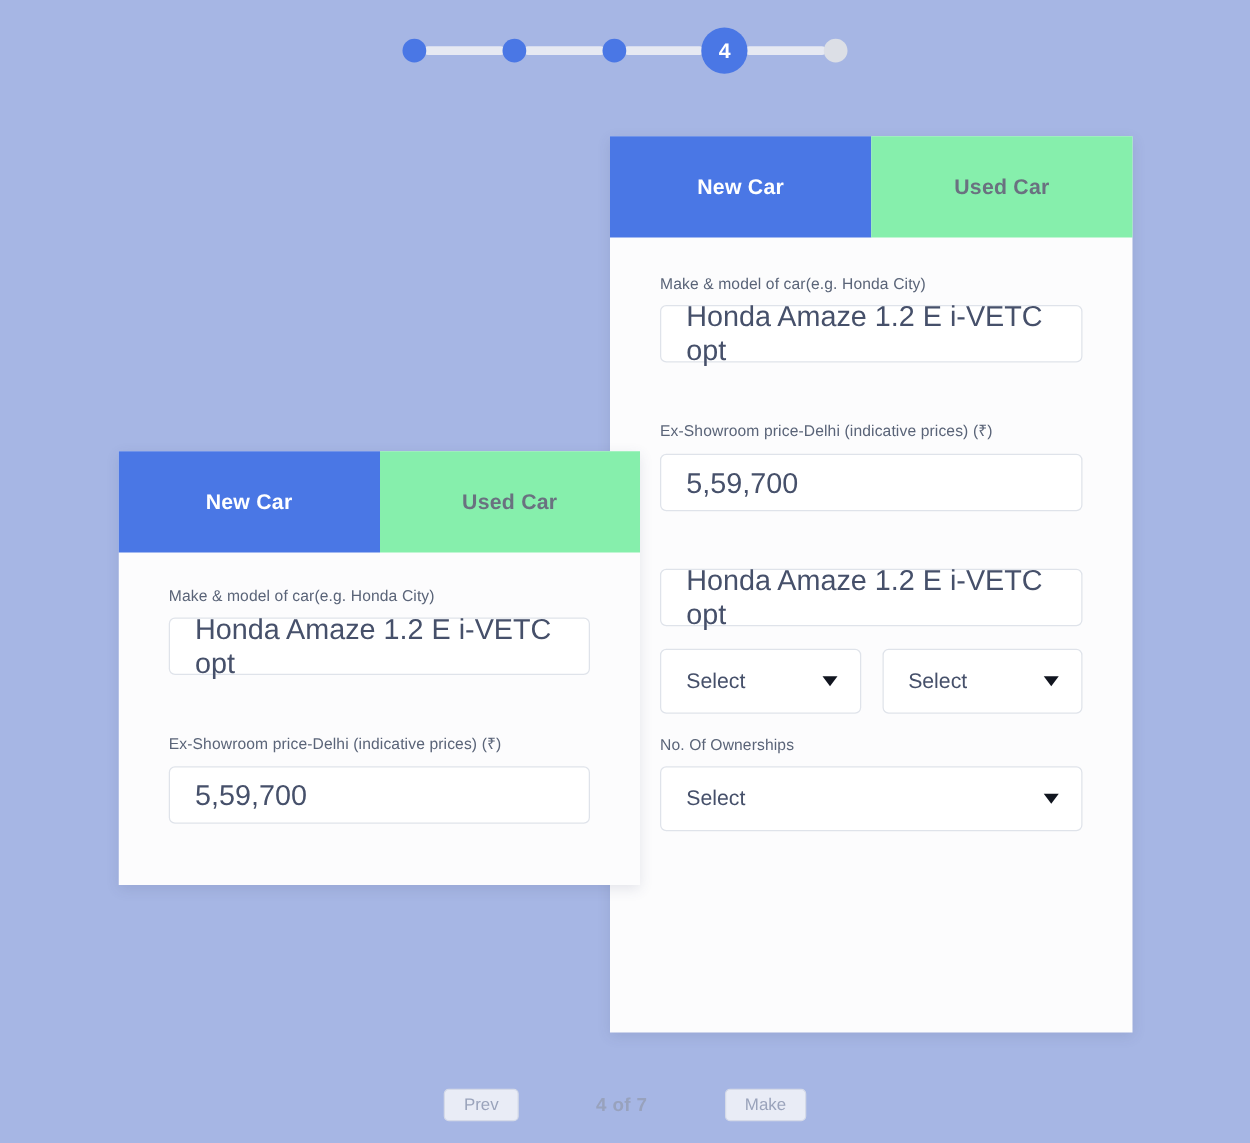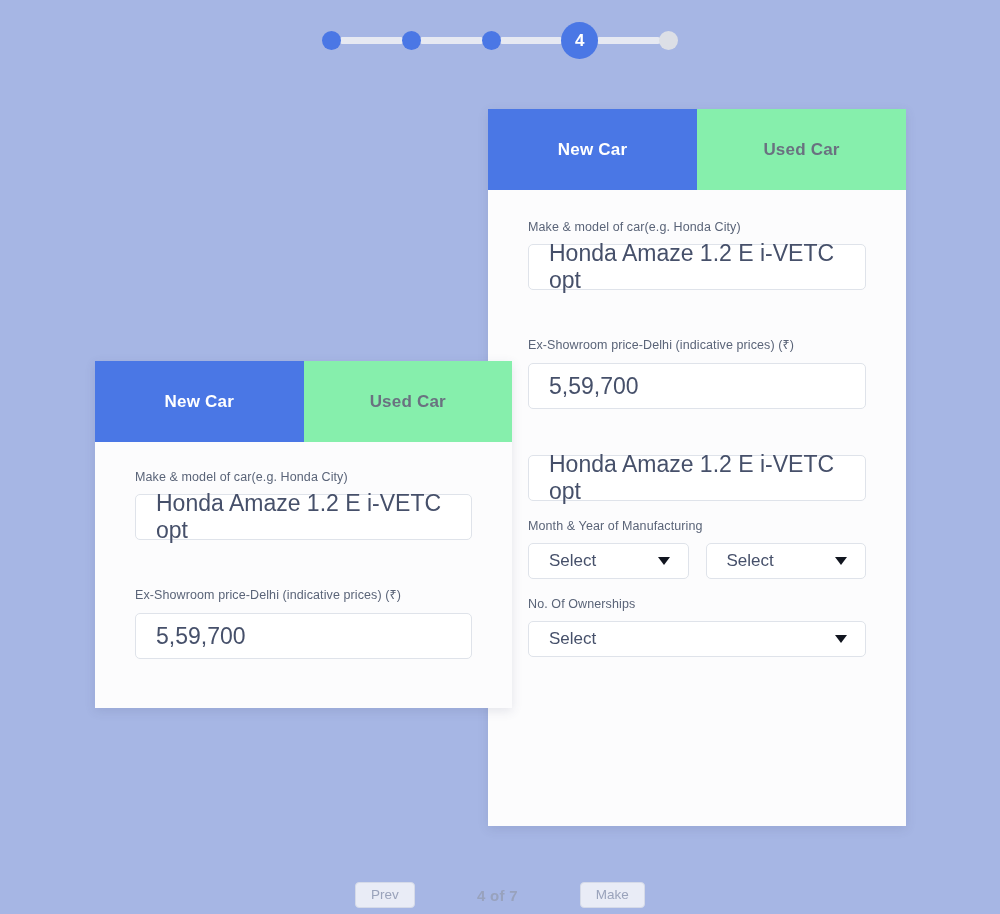--- a/index.html
+++ b/index.html
@@ -142,21 +142,21 @@
     height: 46px;
   }
   .field-row {
     display: flex;
     gap: 17px;
   }
   .field-row .select-box {
     flex: 1 1 50%;
   }
   .select-box {
-    height: 36px;
+    height: 52px;
     border: 1px solid #dfe3ea;
     border-radius: 5px;
     background: #ffffff;
     display: flex;
     align-items: center;
     justify-content: space-between;
     padding: 0 18px 0 20px;
     box-sizing: border-box;
     font-size: 17px;
     color: #46506a;
@@ -178,21 +178,20 @@
     position: absolute;
     left: 0;
     top: 868px;
     width: 1000px;
     height: 32px;
     display: flex;
     align-items: center;
     justify-content: center;
     gap: 62px;
     z-index: 10;
-    margin-top: 11px;
   }
   .nav-btn {
     background: #e9ecf6;
     border: 1px solid #d5dae8;
     border-radius: 4px;
     color: #9aa3bb;
     font-size: 13.5px;
     padding: 5px 15px 6px 15px;
     line-height: 1;
   }
@@ -235,21 +234,20 @@
     <div class="field gap-lg">
       <div class="field-label">Ex-Showroom price-Delhi (indicative prices) (₹)</div>
       <div class="field-control tall">5,59,700</div>
     </div>
 
     <div class="field gap-sm">
       <div class="field-control tall">Honda Amaze 1.2 E i-VETC opt</div>
     </div>
 
     <div class="field gap-sm">
-      <div class="field-label">Month &amp; Year of Manufacturing</div>
       <div class="field-row">
         <div class="select-box">
           <span>Select</span>
           <span class="caret"></span>
         </div>
         <div class="select-box">
           <span>Select</span>
           <span class="caret"></span>
         </div>
       </div>

